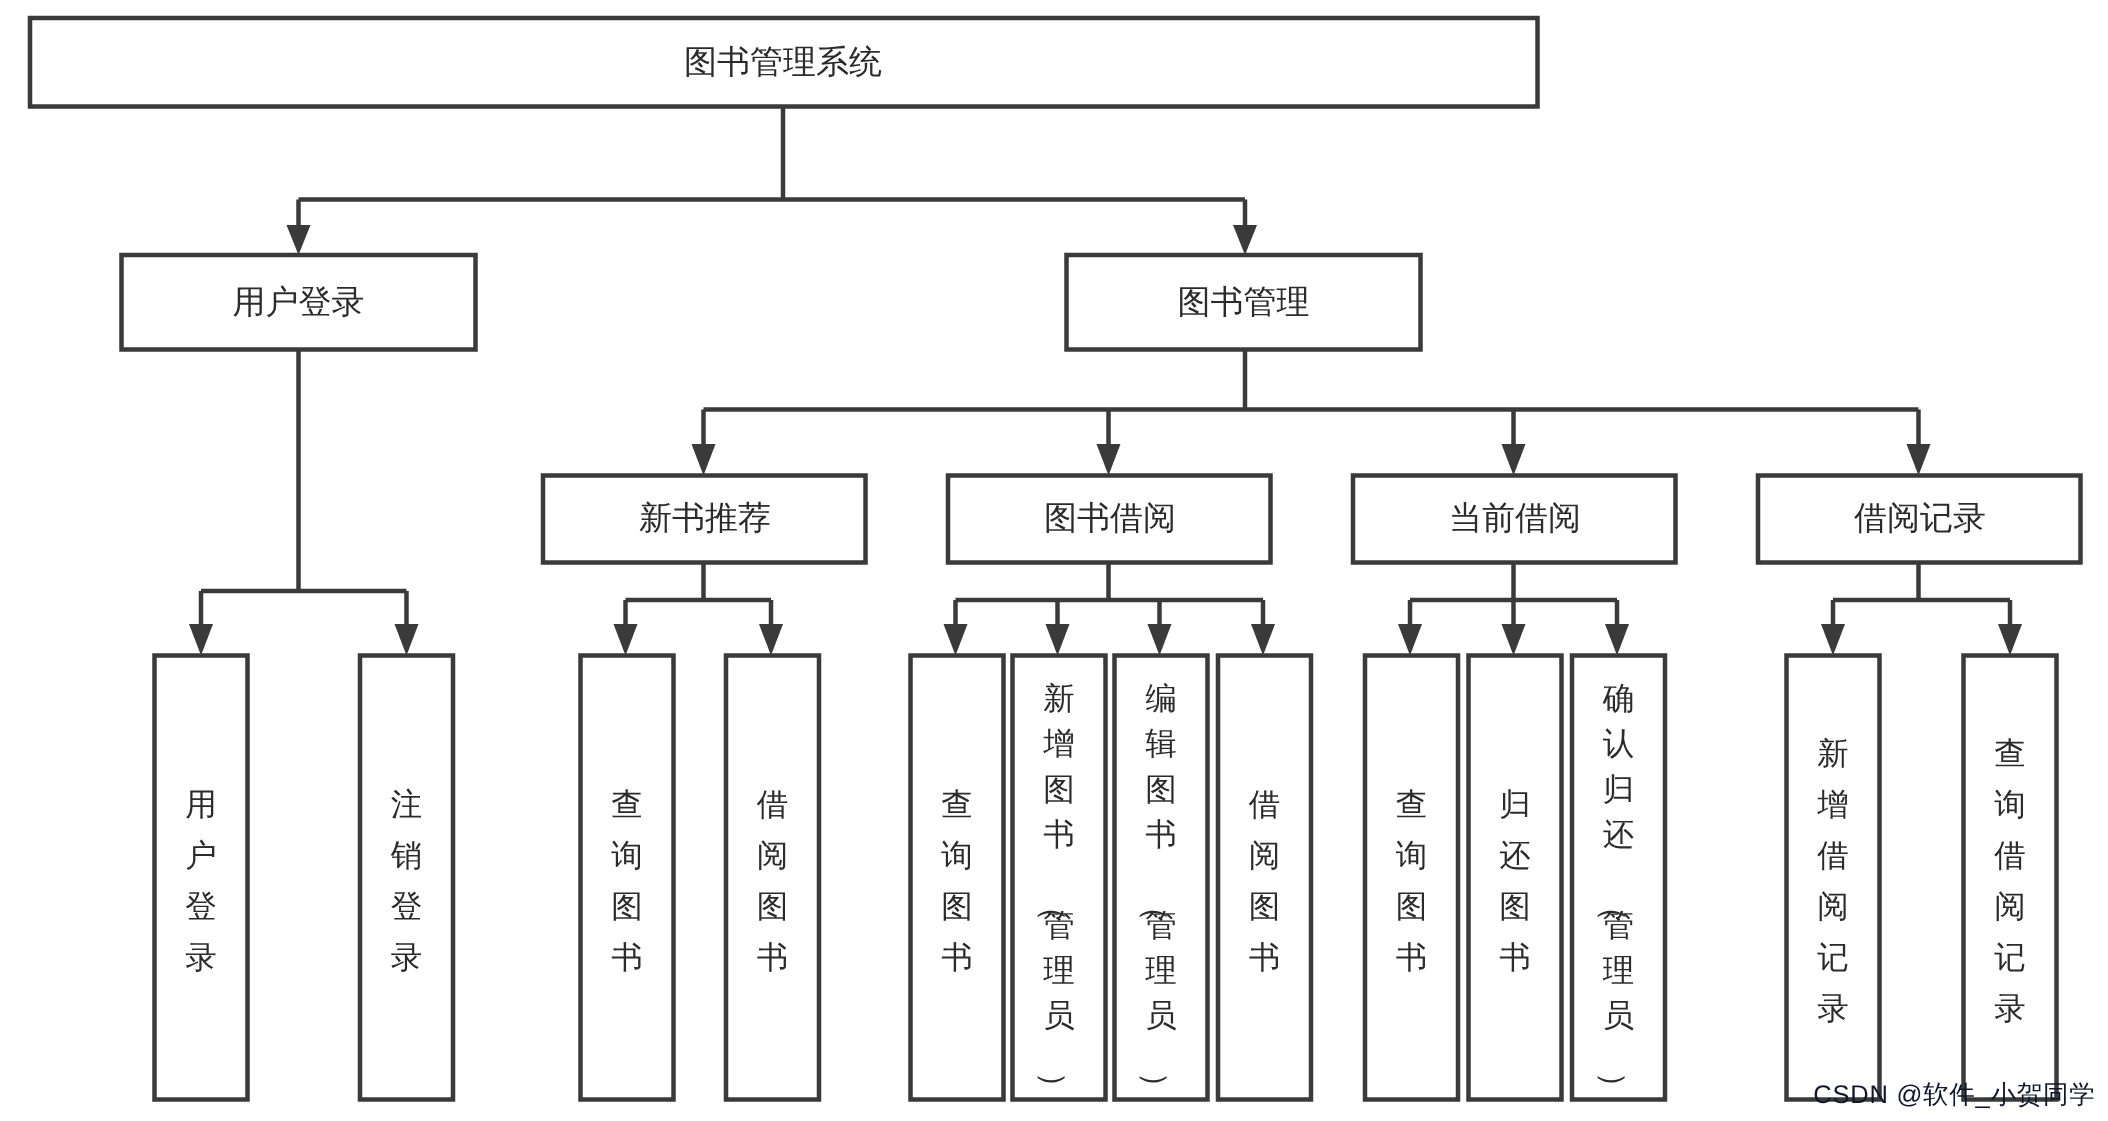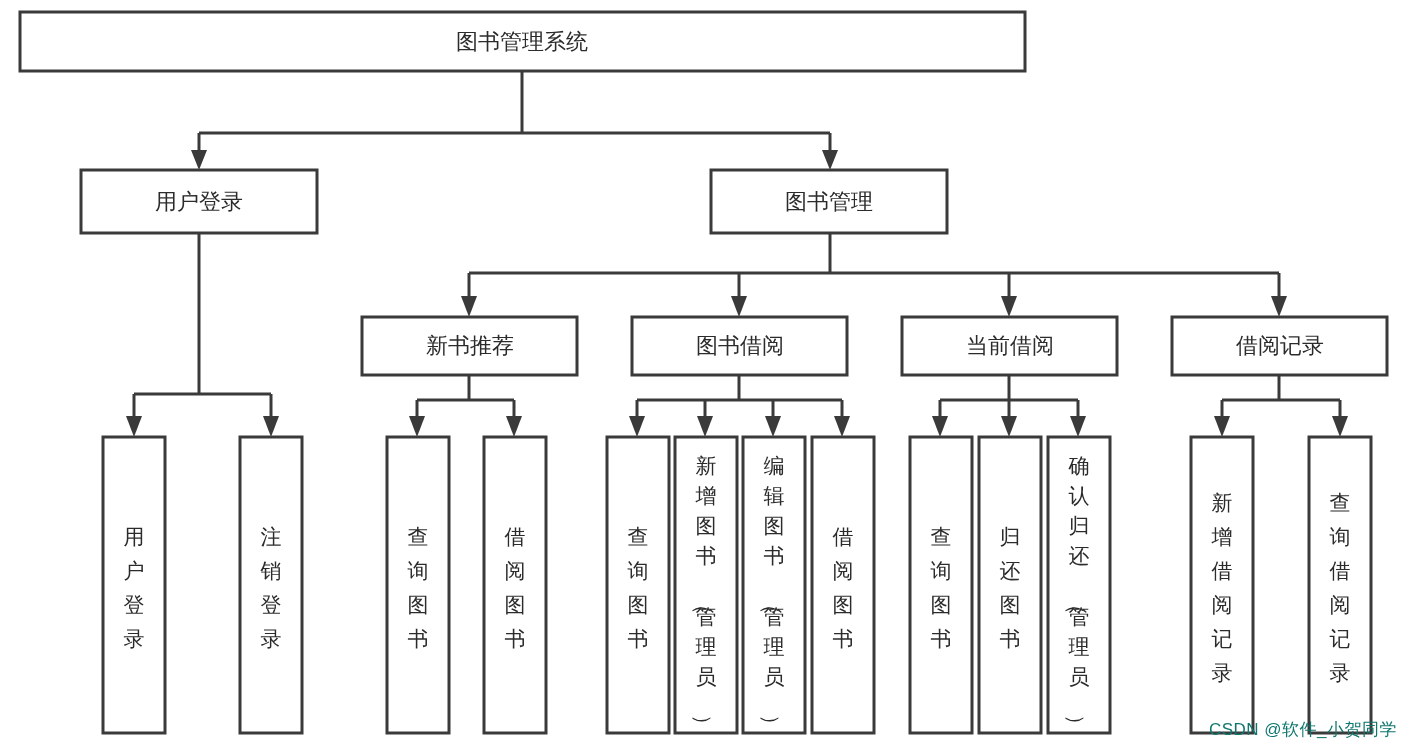--- a/index.html
+++ b/index.html
@@ -54,21 +54,21 @@
     font-size: 21px;
     fill: #2b2b2b;
     text-anchor: middle;
   }
   .watermark {
     position: absolute;
     right: 8px;
     bottom: 6px;
     font-family: "Liberation Sans", "DejaVu Sans", sans-serif;
     font-size: 17px;
-    color: #0f766e;
+    color: #0f172a;
     letter-spacing: 0.5px;
     white-space: nowrap;
   }
 </style>
 </head>
 <body>
 
 <div id="diagram-root">
 
   <svg id="flow" viewBox="0 0 1405 747">

